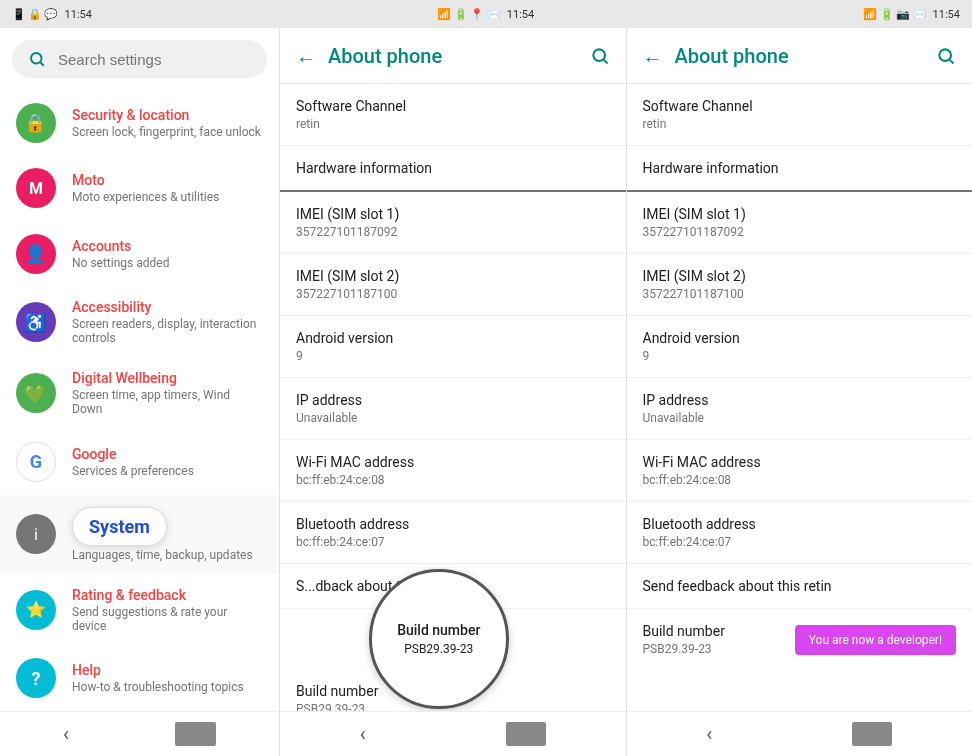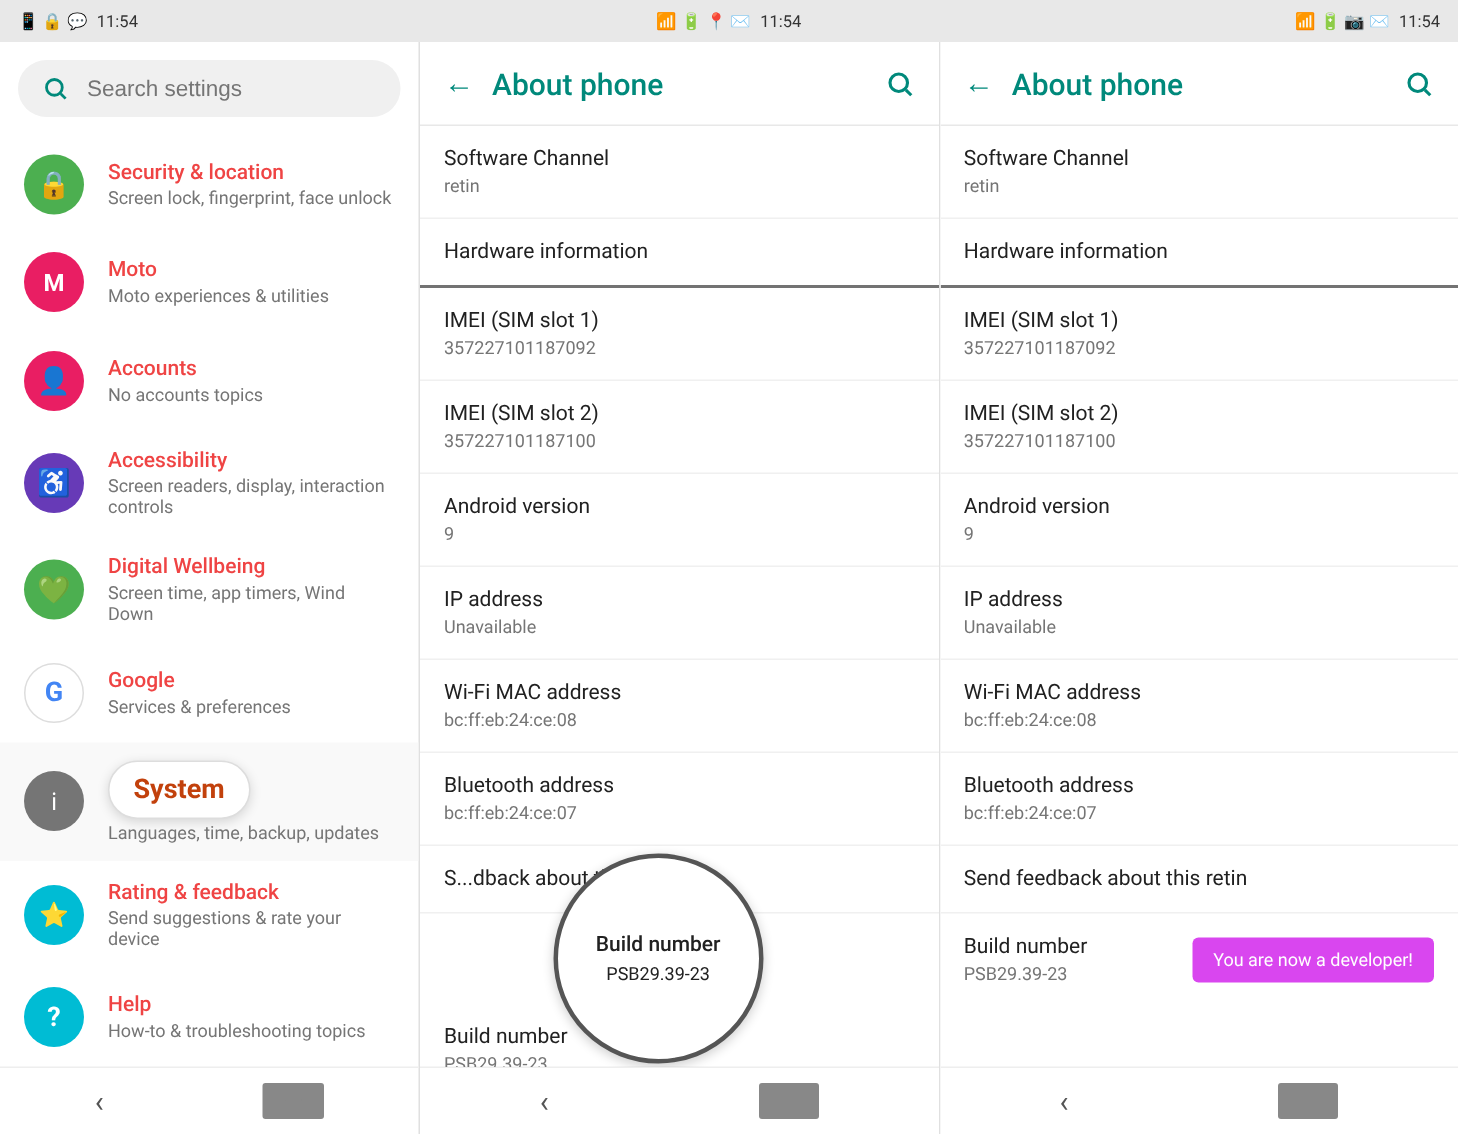--- a/index.html
+++ b/index.html
@@ -41,21 +41,21 @@
       align-items: center; justify-content: center; flex-shrink: 0;
     }
     .settings-item-text { display: flex; flex-direction: column; }
     .settings-item-title { font-size: 14px; color: #ef4444; font-weight: 500; }
     .settings-item-subtitle { font-size: 12px; color: #757575; margin-top: 2px; }
 
     
     .settings-item.active { background: #f9f9f9; }
     .system-bubble {
       background: #fff; border: 1px solid #ddd; border-radius: 28px;
-      padding: 8px 16px; font-size: 18px; font-weight: bold; color: #c2410c;
+      padding: 8px 16px; font-size: 18px; font-weight: bold; color: #1d4ed8;
       box-shadow: 0 2px 8px rgba(0,0,0,0.15); white-space: nowrap;
       display: inline-block;
     }
 
     
     .about-panel {
       flex: 1; background: #fff; display: flex; flex-direction: column; overflow: hidden;
       border-right: 1px solid #e0e0e0;
     }
     .about-panel-right {
@@ -159,21 +159,21 @@
         <span class="settings-item-subtitle">Moto experiences &amp; utilities</span>
       </div>
     </div>
 
     <div class="settings-item">
       <div class="settings-item-icon ic-accounts">
         <span style="color:#fff;font-size:18px;">👤</span>
       </div>
       <div class="settings-item-text">
         <span class="settings-item-title">Accounts</span>
-        <span class="settings-item-subtitle">No accounts topics</span>
+        <span class="settings-item-subtitle">No settings added</span>
       </div>
     </div>
 
     <div class="settings-item">
       <div class="settings-item-icon ic-accessibility">
         <span style="color:#fff;font-size:18px;">♿</span>
       </div>
       <div class="settings-item-text">
         <span class="settings-item-title">Accessibility</span>
         <span class="settings-item-subtitle">Screen readers, display, interaction controls</span>

